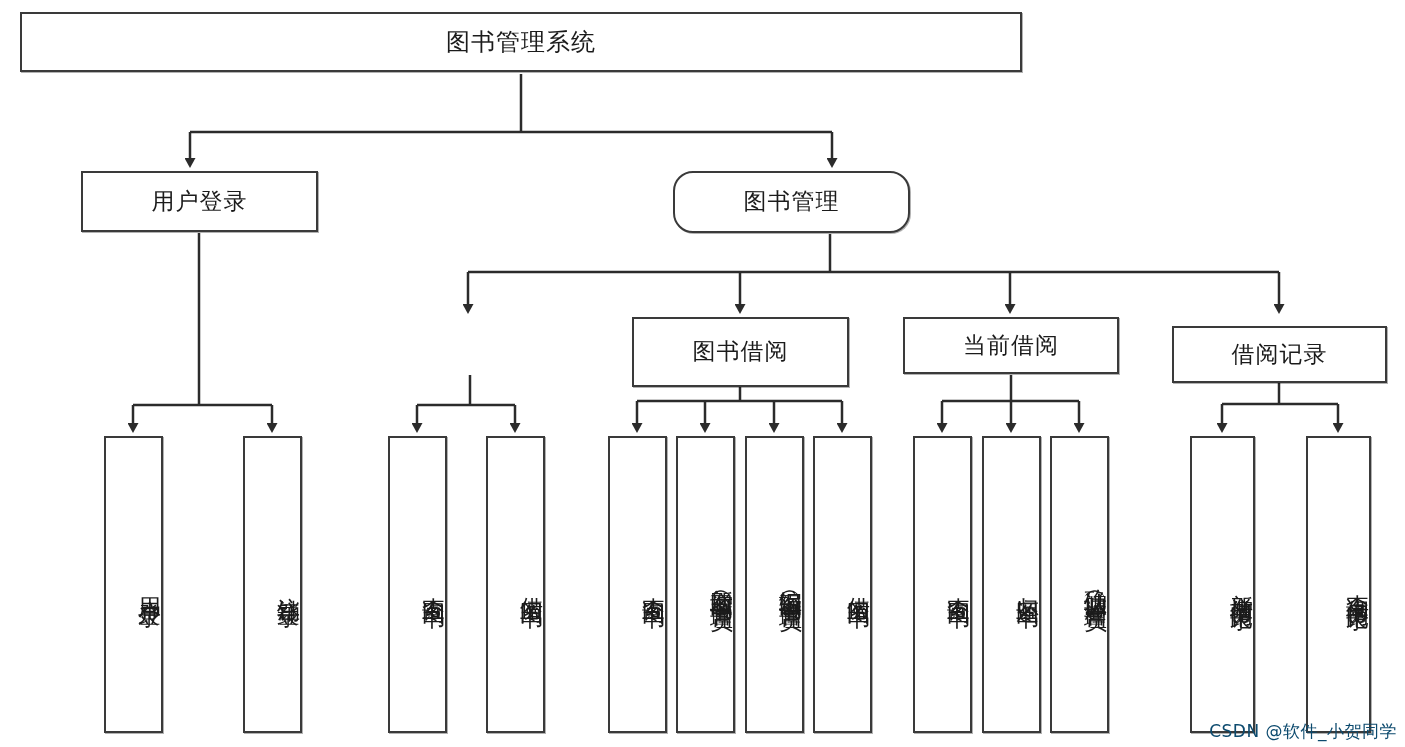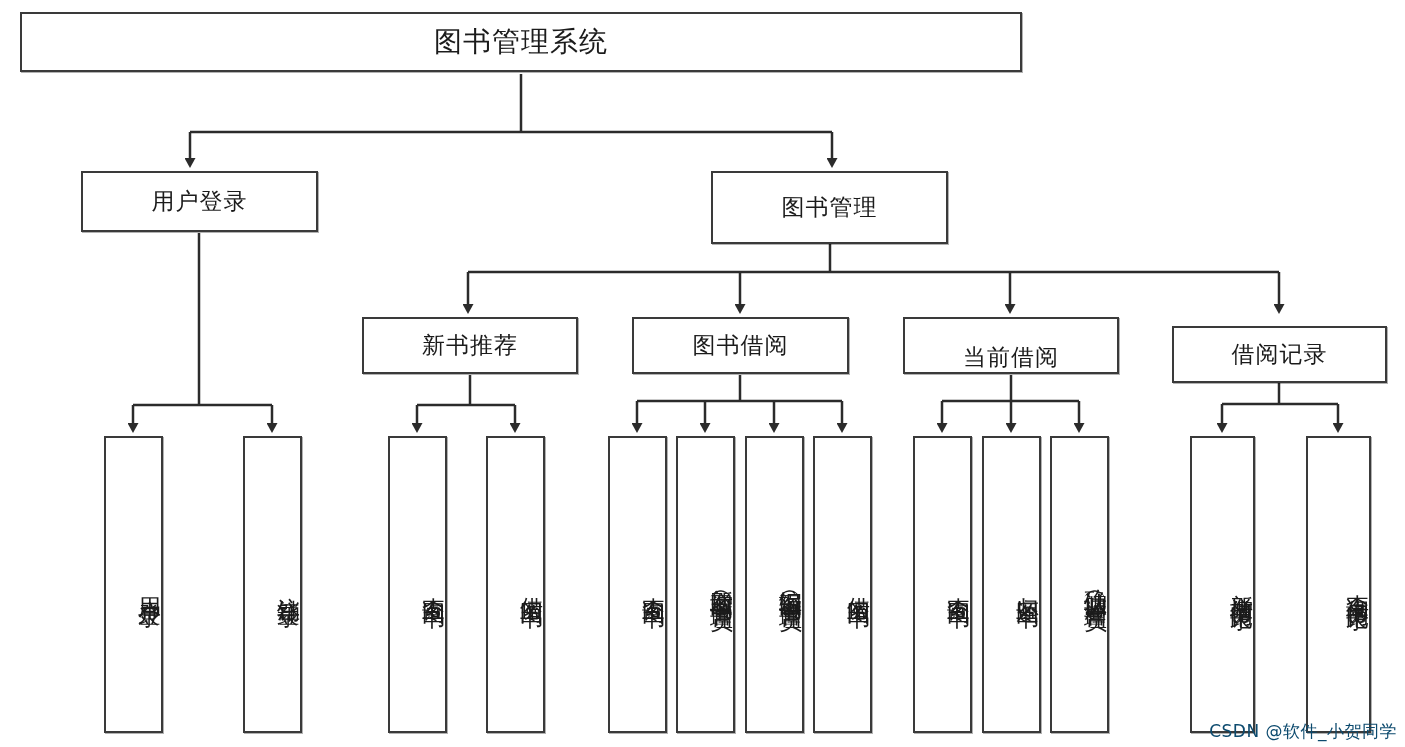--- a/index.html
+++ b/index.html
@@ -37,21 +37,21 @@
     justify-content: center;
     color: #1b1b1b;
   }
   .node-h {
     font-size: 23px;
     letter-spacing: 1px;
     line-height: 1.2;
     white-space: nowrap;
   }
   .node-root {
-    font-size: 28px;
+    font-size: 24px;
   }
   .node-v {
     font-size: 23px;
     writing-mode: vertical-rl;
     text-orientation: upright;
     letter-spacing: 3px;
     line-height: 1.0;
     padding-top: 6px;
     padding-bottom: 6px;
     align-items: flex-start;
@@ -128,33 +128,30 @@
   </svg>
 
   <div class="node node-h node-root" style="left:20px; top:12px; width:1002px; height:60px;">
     <span>图书管理系统</span>
   </div>
 
   <div class="node node-h" style="left:81px; top:171px; width:237px; height:61px;">
     <span>用户登录</span>
   </div>
 
-  <div class="node node-h" style="left:711px; top:171px; width:237px; height:73px;">
+  <div class="node node-h" style="left:673px; top:171px; width:237px; height:62px;border-radius:20px;">
     <span>图书管理</span>
   </div>
 
-  <div class="node node-h" style="left:362px; top:317px; width:216px; height:57px;">
-    <span>新书推荐</span>
-  </div>
-
-  <div class="node node-h" style="left:632px; top:317px; width:217px; height:57px;">
+
+  <div class="node node-h" style="left:632px; top:317px; width:217px; height:70px;">
     <span>图书借阅</span>
   </div>
 
-  <div class="node node-h" style="left:903px; top:317px; width:216px; height:57px;align-items:flex-end;">
+  <div class="node node-h" style="left:903px; top:317px; width:216px; height:57px;">
     <span>当前借阅</span>
   </div>
 
   <div class="node node-h" style="left:1172px; top:326px; width:215px; height:57px;">
     <span>借阅记录</span>
   </div>
 
   <div class="node node-v" style="left:104px; top:436px; width:59px; height:297px;">
     <span class="vlabel">用户登录</span>
   </div>

